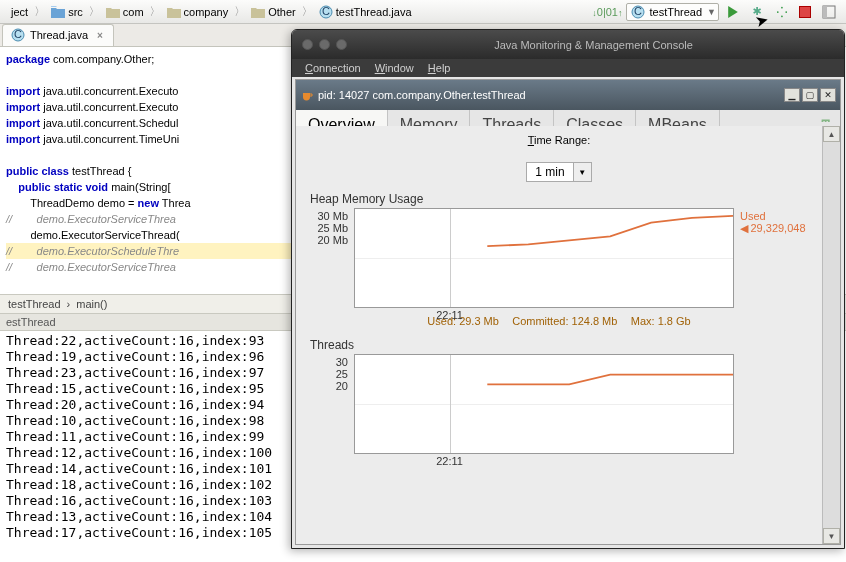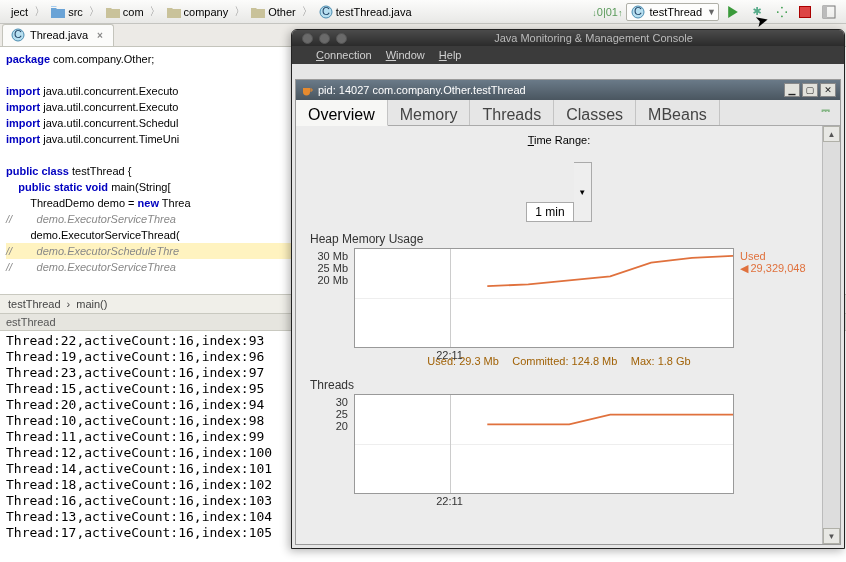--- a/index.html
+++ b/index.html
@@ -31,46 +31,46 @@
 .hl-y { background:#fff3c0; display:inline-block; width:100%; }
 
 .method-bar { background:#f0efe9; border-top:1px solid #c9c9c0; border-bottom:1px solid #c9c9c0; padding:3px 8px; font-size:11px; color:#444; display:flex; gap:6px; }
 .status-strip { background:#e6e5df; border-bottom:1px solid #c9c9c0; padding:2px 6px; font-size:11px; color:#555; }
 
 
 .console { background:#fff; font-family:monospace; font-size:13px; line-height:16px; padding:2px 6px; white-space:pre; height:300px; }
 
 
 .jc { position:absolute; left:291px; top:29px; width:554px; height:520px; background:#e6e6e6; border:1px solid #222; box-shadow: -2px 2px 10px rgba(0,0,0,.3); border-radius:6px 6px 0 0; overflow:hidden; }
-.jc-title { height:16px; background:linear-gradient(#4b4b4b,#2b2b2b); display:flex; align-items:center; padding:0 10px; }
+.jc-title { height:29px; background:linear-gradient(#4b4b4b,#2b2b2b); display:flex; align-items:center; padding:0 10px; }
 .jc-title .dot { width:11px; height:11px; border-radius:50%; background:#6a6a6a; border:1px solid #555; margin-right:6px; }
 .jc-title .ttl { flex:1; text-align:center; color:#bbb; font-size:11px; }
-.jc-menu { background:#3b3b3b; padding:3px 24px; display:flex; gap:14px; }
+.jc-menu { background:#3b3b3b; padding:3px 13px; display:flex; gap:14px; }
 .jc-menu a { color:#d0d0d0; font-size:11px; cursor:pointer; }
 .jc-menu a .ul { text-decoration:underline; }
 
 .jc-inner { position:absolute; left:3px; right:3px; top:49px; bottom:3px; background:#ececec; border:1px solid #9a9a9a; }
-.jc-in-title { height:20px; background:linear-gradient(#6a7a88,#4a5660); display:flex; align-items:center; padding:0 4px; color:#fff; font-size:11px; }
+.jc-in-title { height:30px; background:linear-gradient(#6a7a88,#4a5660); display:flex; align-items:center; padding:0 4px; color:#fff; font-size:11px; }
 .jc-in-title .icons { margin-left:auto; display:flex; gap:2px; }
 .win-btn { width:16px; height:14px; background:#e2e2dc; border:1px solid #888; display:flex; align-items:center; justify-content:center; font-size:9px; color:#222; }
 .jc-tabs { display:flex; background:#e6e6e6; border-bottom:1px solid #aaa; height:26px; }
 .jc-tab { padding:6px 12px 4px; color:#444; cursor:pointer; border-right:1px solid #c4c4c4; font-size:16px; }
 .jc-tab.active { background:#f7f7f5; border-bottom:1px solid #f7f7f5; margin-bottom:-1px; color:#000; }
 .bolt { margin-left:auto; padding:4px 10px; color:#2c8a2c; }
 
 .jc-body { position:absolute; top:46px; left:0; right:18px; bottom:0; background:#ececec; padding:8px 10px; overflow:hidden; }
 .jc-scroll { position:absolute; top:46px; right:0; width:18px; bottom:0; background:#ddd; border-left:1px solid #bbb; }
 .jc-scroll .arrow { height:16px; background:#e8e8e4; border:1px solid #b0b0a8; display:flex; align-items:center; justify-content:center; font-size:8px; color:#555;}
 .jc-scroll .track { position:absolute; top:16px; bottom:16px; left:0; right:0; }
 .jc-scroll .arrow.bot { position:absolute; bottom:0; left:0; right:0; }
 
 .time-row { display:flex; align-items:center; justify-content:center; gap:16px; margin-bottom:10px; font-size:12px;flex-direction:column;}
 .time-row label .ul { text-decoration:underline; }
 .sel-wrap { display:flex; }
-.sel-box { border:1px solid #aaa; background:#fff; padding:2px 8px; font-size:12px;margin-top:40px;}
+.sel-box { border:1px solid #aaa; background:#fff; padding:2px 8px; font-size:12px;}
 .sel-btn { border:1px solid #aaa; border-left:none; background:#eee; width:18px; display:flex; align-items:center; justify-content:center; font-size:8px;}
 
 .chart-block { margin-bottom:6px; }
 .chart-title { font-size:12px; color:#333; margin:2px 0 2px 4px;}
 .chart-wrap { display:flex; align-items:flex-start; }
 .yaxis { display:flex; flex-direction:column; justify-content:space-between; text-align:right; padding:2px 6px 12px 0; font-size:11px; color:#333; width:48px;}
 .plot { position:relative; width:380px; height:100px; border:1px solid #999; background:#fff; }
 .grid-h { position:absolute; left:0; right:0; border-top:1px solid #eee; }
 .grid-v { position:absolute; top:0; bottom:0; border-left:1px solid #ccc; }
 .xlbl { position:absolute; bottom:-14px; font-size:11px; color:#333; transform:translateX(-50%); }

